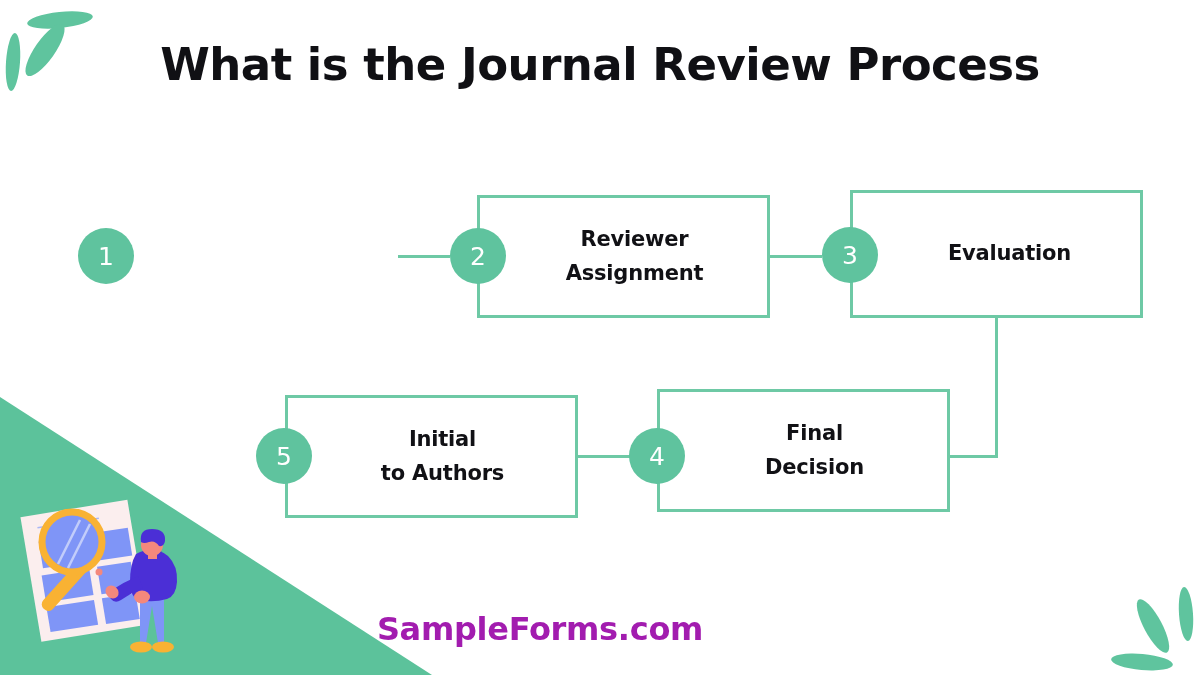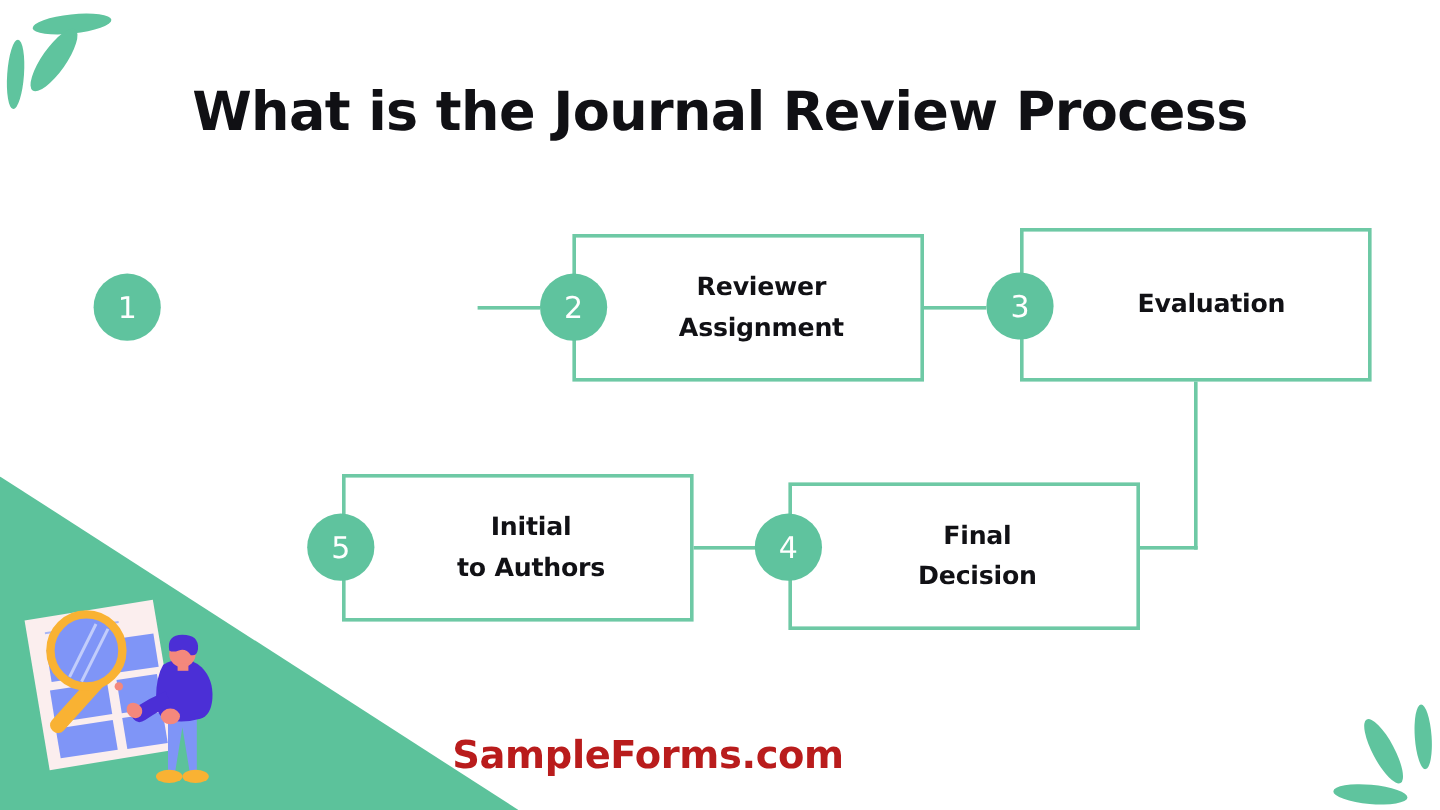--- a/index.html
+++ b/index.html
@@ -42,21 +42,20 @@
     left: 0;
     top: 38px;
     width: 1200px;
     text-align: center;
     font-family: "DejaVu Sans", sans-serif;
     font-size: 45px;
     font-weight: bold;
     letter-spacing: -0.5px;
     color: #101014;
     white-space: nowrap;
-    margin-top: 28px;
   }
 
   
   .flow-box {
     position: absolute;
     box-sizing: border-box;
     border: 3px solid #6ec9a5;
     background: transparent;
     display: flex;
     align-items: center;
@@ -102,21 +101,21 @@
   
   #watermark {
     position: absolute;
     left: 0;
     top: 610px;
     width: 1080px;
     text-align: center;
     font-family: "DejaVu Sans", sans-serif;
     font-size: 32px;
     font-weight: bold;
-    color: #b91c1c;
+    color: #a21caf;
     letter-spacing: -0.3px;
   }
 
   
   #illustration {
     position: absolute;
     left: 12px;
     top: 498px;
     width: 190px;
     height: 165px;
@@ -164,21 +163,21 @@
 
   <div class="flow-box" style="left:850px; top:190px; width:293px; height:128px;">
     <div class="flow-label single">Evaluation</div>
   </div>
 
   <div class="flow-box" style="left:477px; top:195px; width:293px; height:123px;">
     <div class="flow-label">Reviewer
 Assignment</div>
   </div>
 
-  <div class="flow-box" style="left:657px; top:402px; width:293px; height:123px;">
+  <div class="flow-box" style="left:657px; top:389px; width:293px; height:123px;">
     <div class="flow-label">Final
 Decision</div>
   </div>
 
   <div class="flow-box" style="left:285px; top:395px; width:293px; height:123px;">
     <div class="flow-label">Initial
 to Authors</div>
   </div>
 
   <div class="step-circle" style="left:78px; top:228px;">

